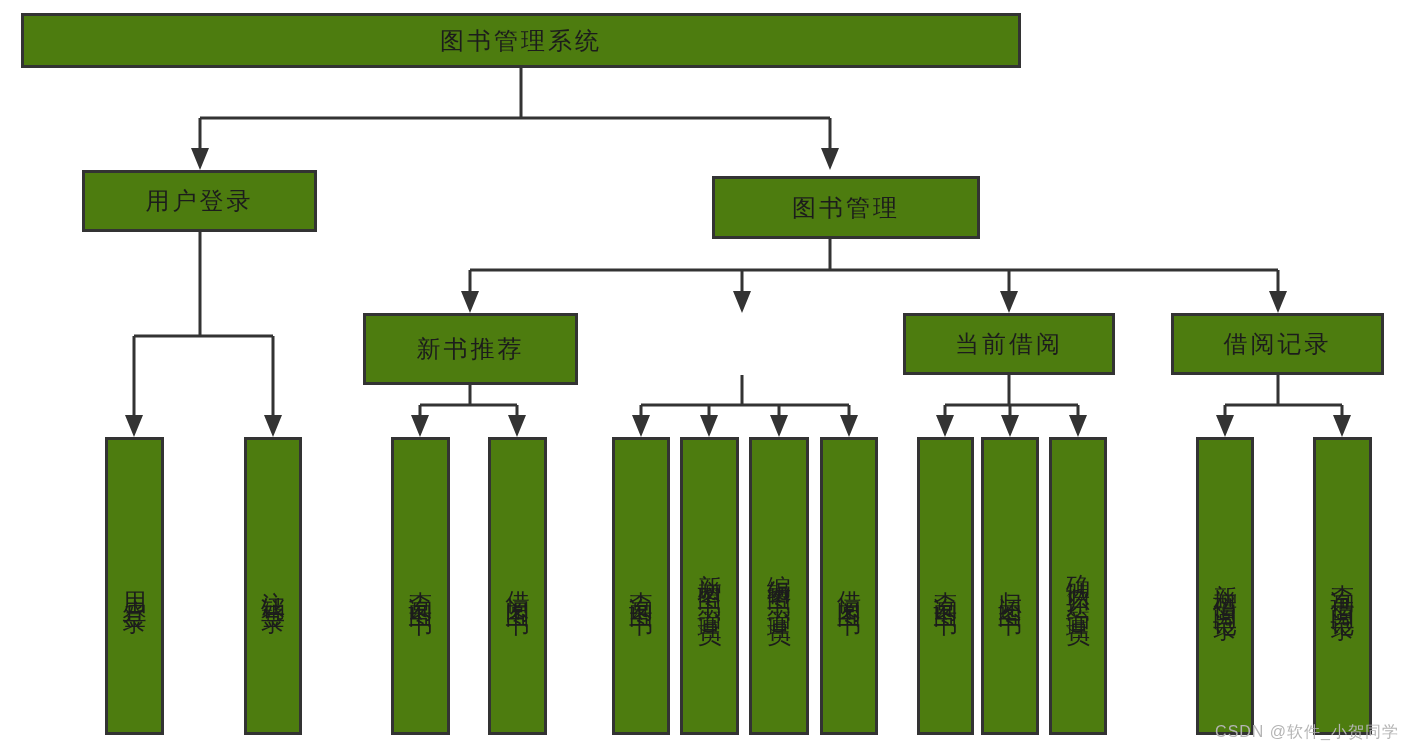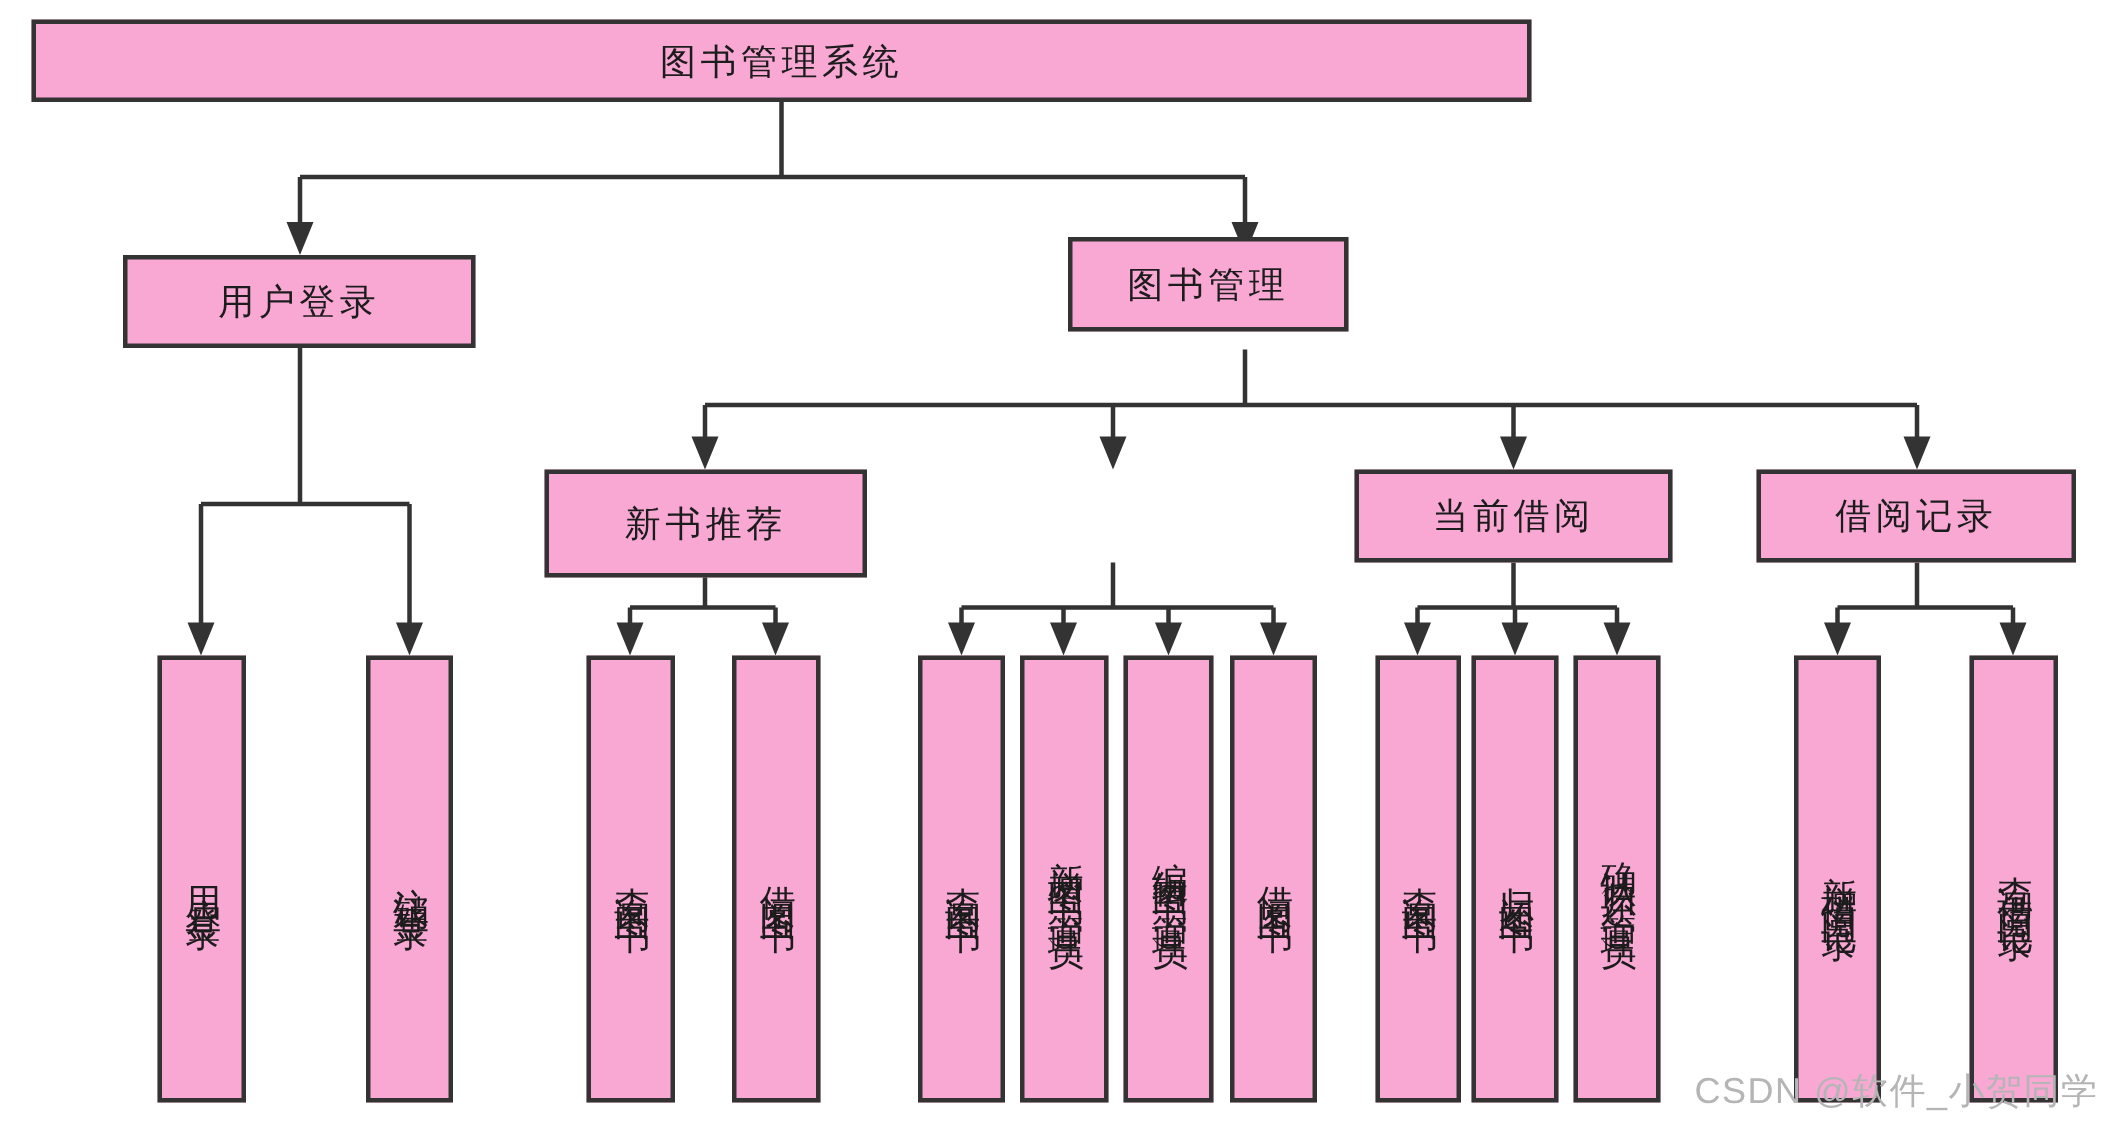--- a/index.html
+++ b/index.html
@@ -20,21 +20,21 @@
   svg.connectors{
     position:absolute;
     left:0;top:0;
     width:1405px;height:747px;
     pointer-events:none;
   }
   .cline{stroke:var(--line);stroke-width:3;fill:none;}
   .chead{fill:var(--line);stroke:none;}
   .node{
     position:absolute;
-    background:#f9a8d4;
+    background:#4d7c0f;
     border:3px solid var(--line);
     box-sizing:border-box;
     display:flex;
     align-items:center;
     justify-content:center;
   }
   .node.h span{
     font-size:24px;
     letter-spacing:3px;
     color:var(--text);
@@ -45,21 +45,21 @@
     text-orientation:mixed;
     font-size:24px;
     letter-spacing:7px;
     color:var(--text);
     line-height:1;
   }
   .wm{
     position:absolute;
     right:6px;
     bottom:4px;
-    font-size:24px;
+    font-size:16px;
     letter-spacing:1px;
     color:var(--wm);
     white-space:nowrap;
   }
 </style>
 </head>
 <body>
 
 <div class="canvas">
 
@@ -100,21 +100,21 @@
       M1333,415 h18 l-9,22 z"></path>
   </svg>
 
   <div class="node h" style="left:21px;top:13px;width:1000px;height:55px">
     <span>图书管理系统</span>
   </div>
 
   <div class="node h" style="left:82px;top:170px;width:235px;height:62px">
     <span>用户登录</span>
   </div>
-  <div class="node h" style="left:712px;top:158px;width:187px;height:63px">
+  <div class="node h" style="left:712px;top:176px;width:268px;height:63px">
     <span>图书管理</span>
   </div>
 
   <div class="node h" style="left:363px;top:313px;width:215px;height:72px">
     <span>新书推荐</span>
   </div>
   <div class="node h" style="left:1171px;top:313px;width:213px;height:62px">
     <span>借阅记录</span>
   </div>
   <div class="node h" style="left:903px;top:313px;width:212px;height:62px">

